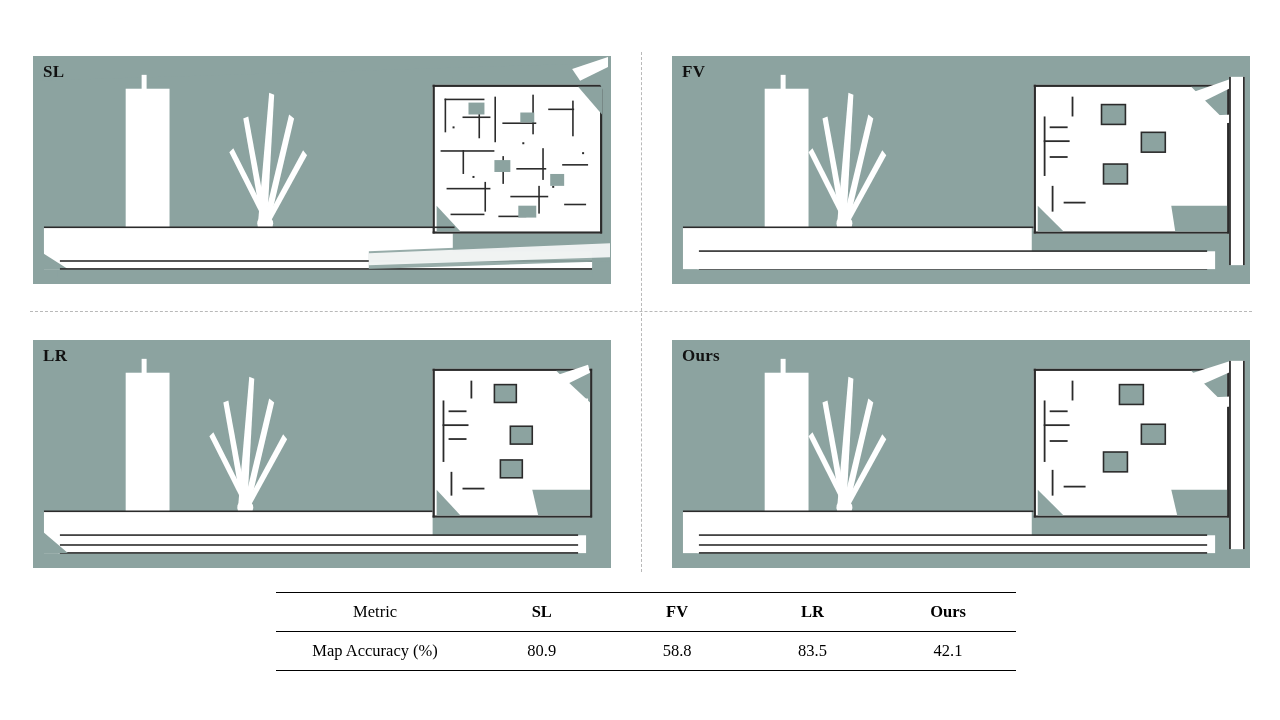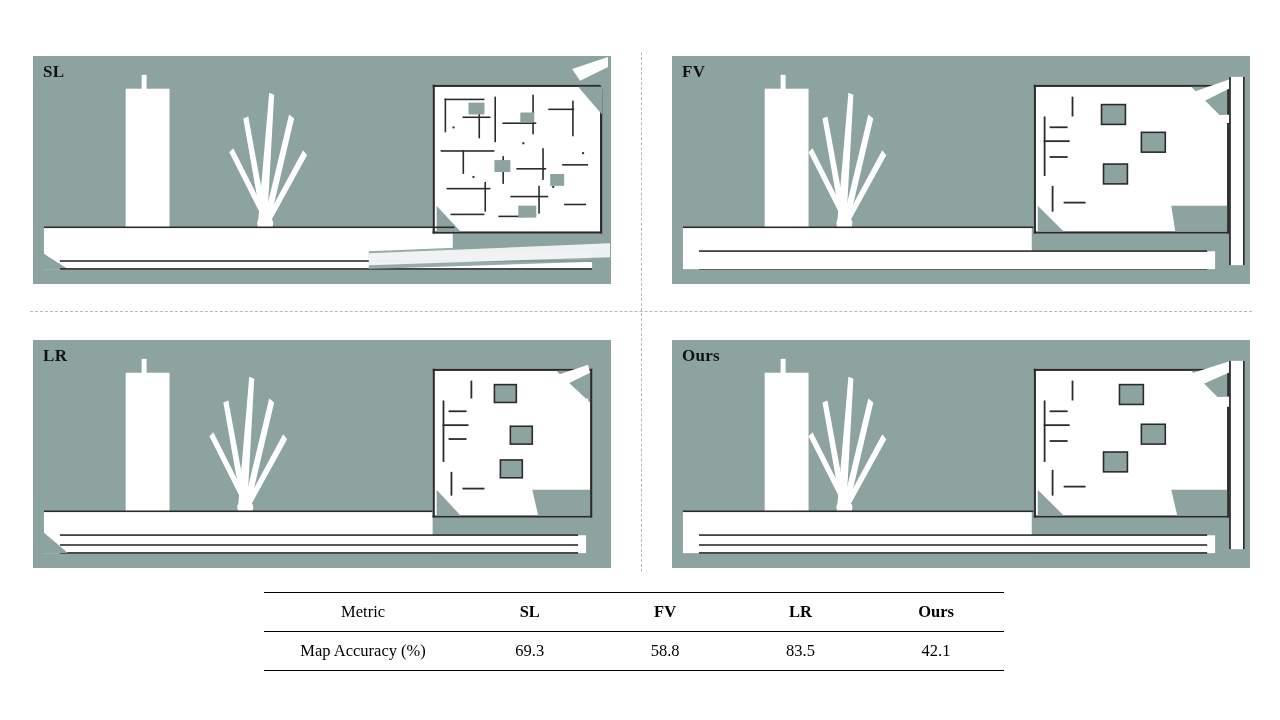--- a/index.html
+++ b/index.html
@@ -72,21 +72,21 @@
     left: 30px;
     top: 311px;
     width: 1222px;
     height: 0;
     border-top: 1px dashed #b9b9b9;
   }
 
   
   .table-wrap {
     position: absolute;
-    left: 264px;
+    left: 276px;
     top: 592px;
     width: 740px;
   }
   table.metrics {
     width: 100%;
     border-collapse: collapse;
     font-family: "Liberation Serif", serif;
     font-size: 16.5px;
   }
   table.metrics th, table.metrics td {
@@ -385,20 +385,20 @@
         <th class="col-metric">Metric</th>
         <th class="col-val strong">SL</th>
         <th class="col-val strong">FV</th>
         <th class="col-val strong">LR</th>
         <th class="col-val strong">Ours</th>
       </tr>
     </thead>
     <tbody>
       <tr class="rule-mid rule-bot">
         <td>Map Accuracy (%)</td>
-        <td>69.3</td>
+        <td>80.9</td>
         <td>58.8</td>
         <td>83.5</td>
         <td>42.1</td>
       </tr>
     </tbody>
   </table>
 </div>
 
 </body></html>

